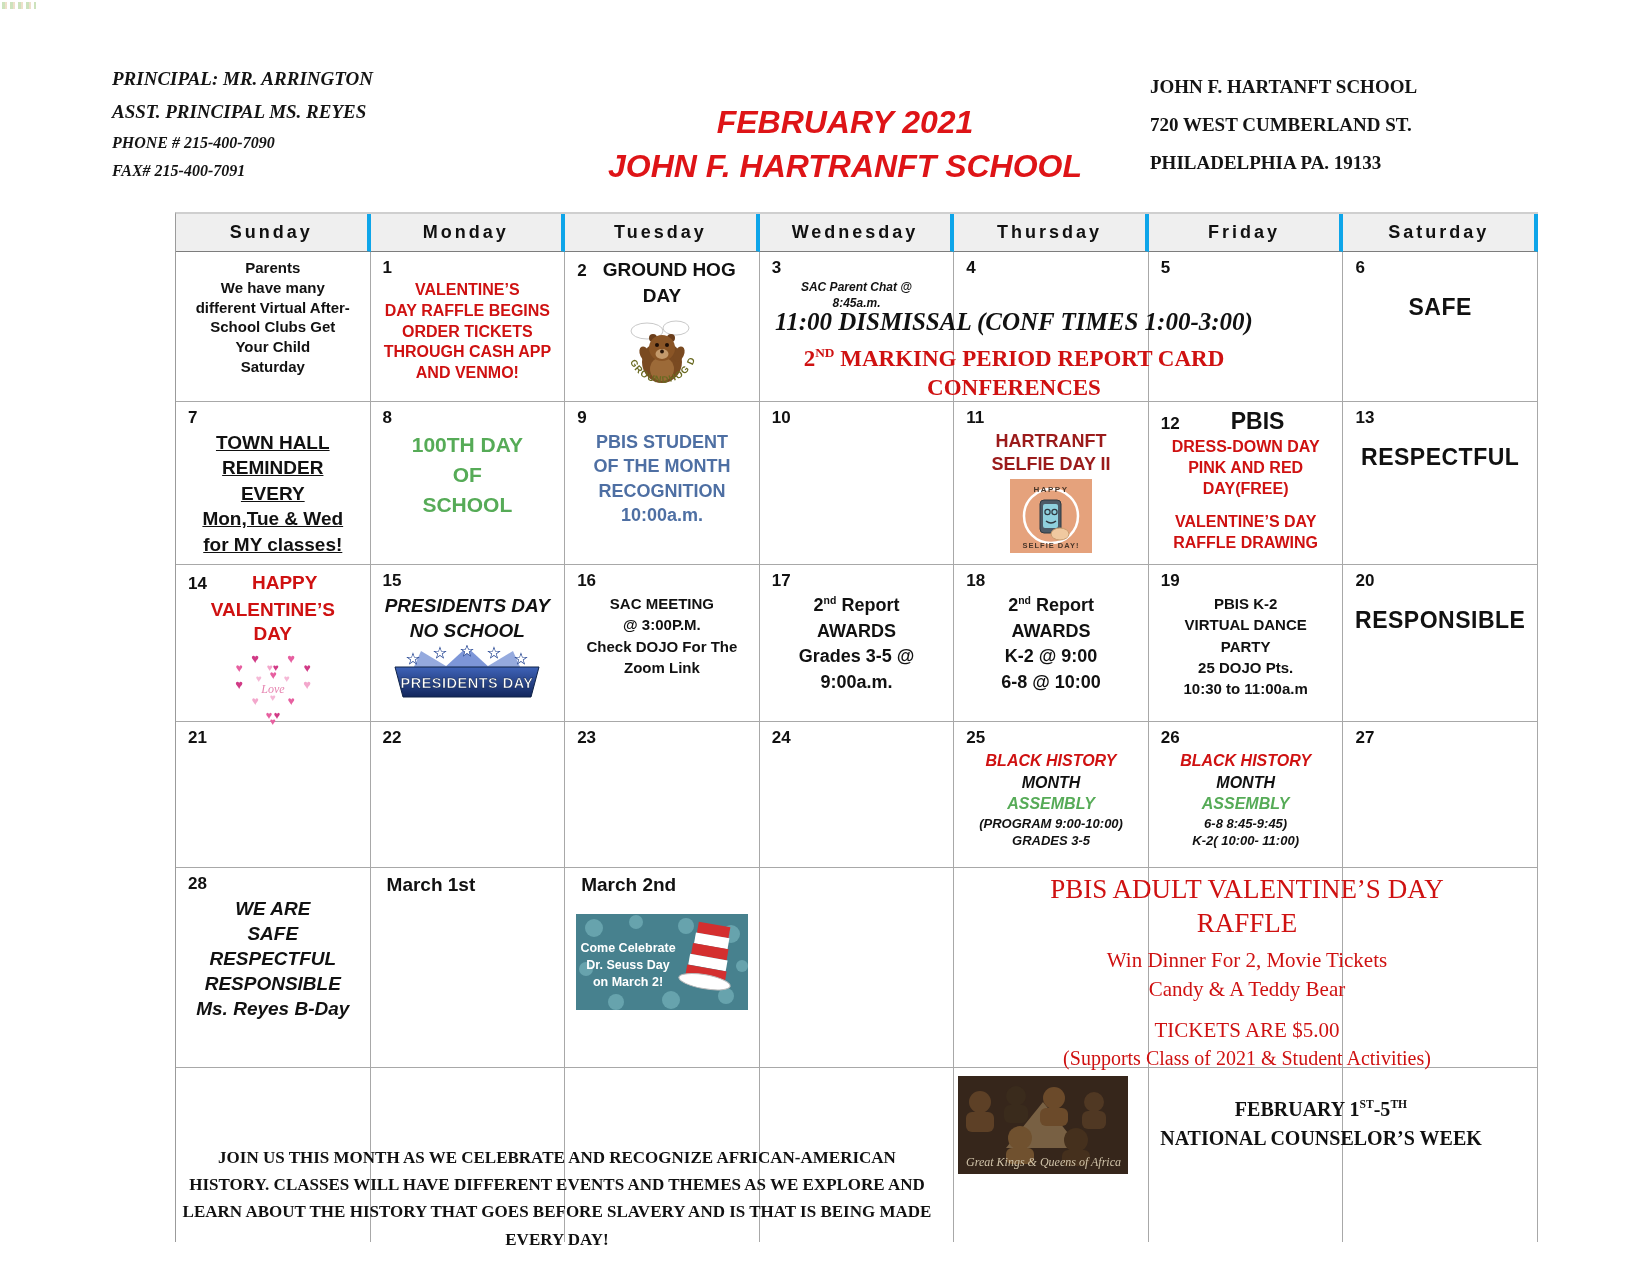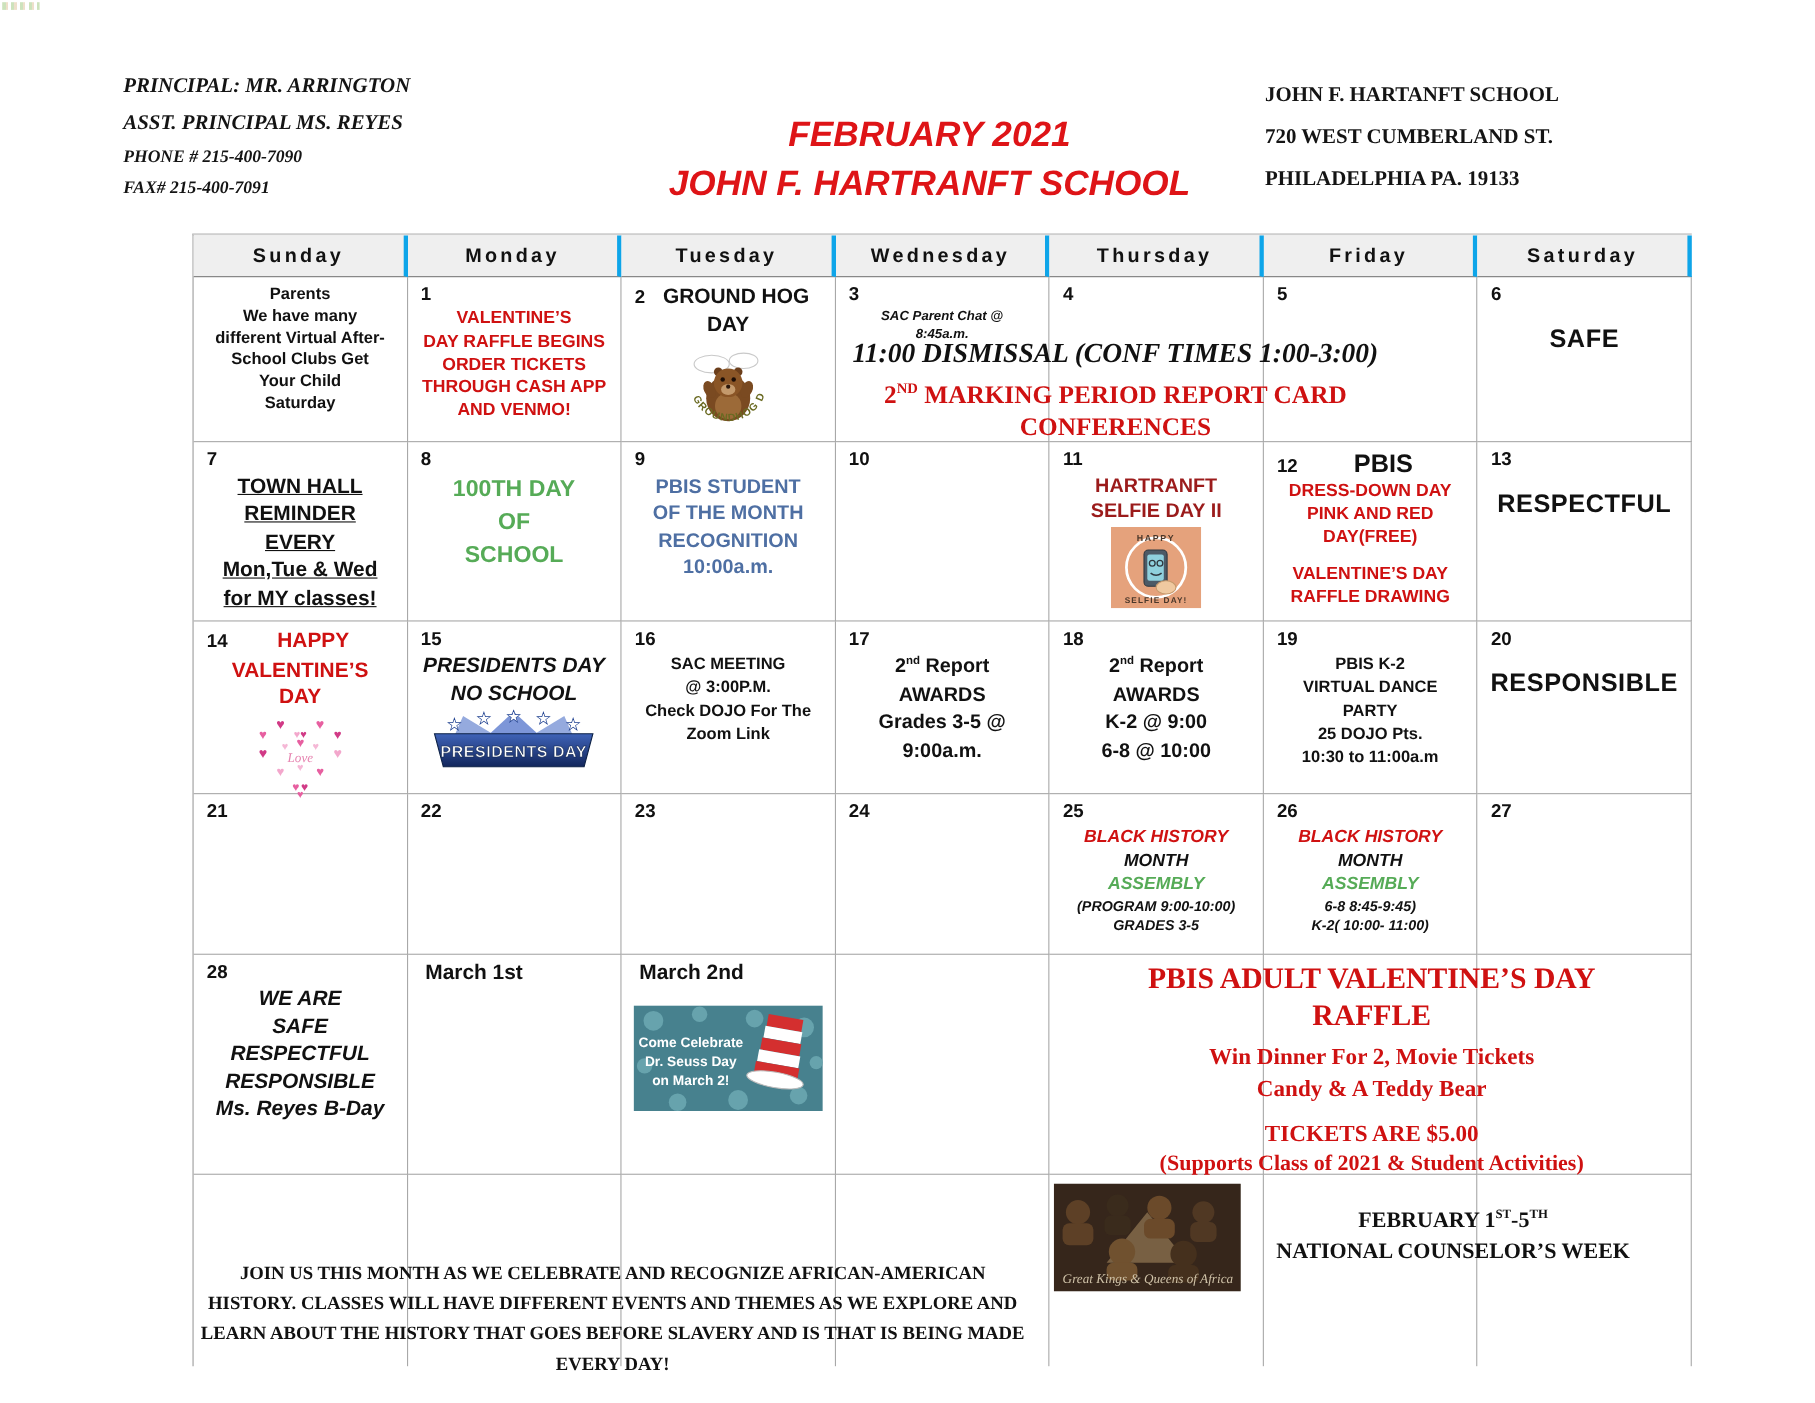--- a/index.html
+++ b/index.html
@@ -69,21 +69,21 @@
   .img-seuss{margin-top:18px;}
 
   
   .ov-dismissal{position:absolute;left:438px;top:94px;width:800px;text-align:center;
     font-family:"Liberation Serif",serif;font-weight:bold;}
   .dis-l1{font-size:25px;font-style:italic;color:#111;}
   .dis-l2{font-size:23px;color:var(--red);margin-top:10px;}
   .dis-l3{font-size:23px;color:var(--red);margin-top:3px;}
 
   .ov-raffle{position:absolute;left:782px;top:660px;width:578px;text-align:center;
-    font-family:"Liberation Serif",serif;font-weight:bold;color:var(--red);}
+    font-family:"Liberation Serif",serif;font-weight:normal;color:var(--red);}
   .raf-l1{font-size:27px;}
   .raf-l2{font-size:27px;margin-top:3px;}
   .raf-l3{font-size:21px;margin-top:9px;}
   .raf-l4{font-size:21px;margin-top:4px;}
   .raf-l5{font-size:21px;margin-top:16px;}
   .raf-l6{font-size:20px;margin-top:4px;}
 
   .ov-joinus{position:absolute;left:6px;top:930px;width:750px;text-align:center;
     font-family:"Liberation Serif",serif;font-weight:bold;font-size:17px;line-height:1.6;color:#111;}
 

